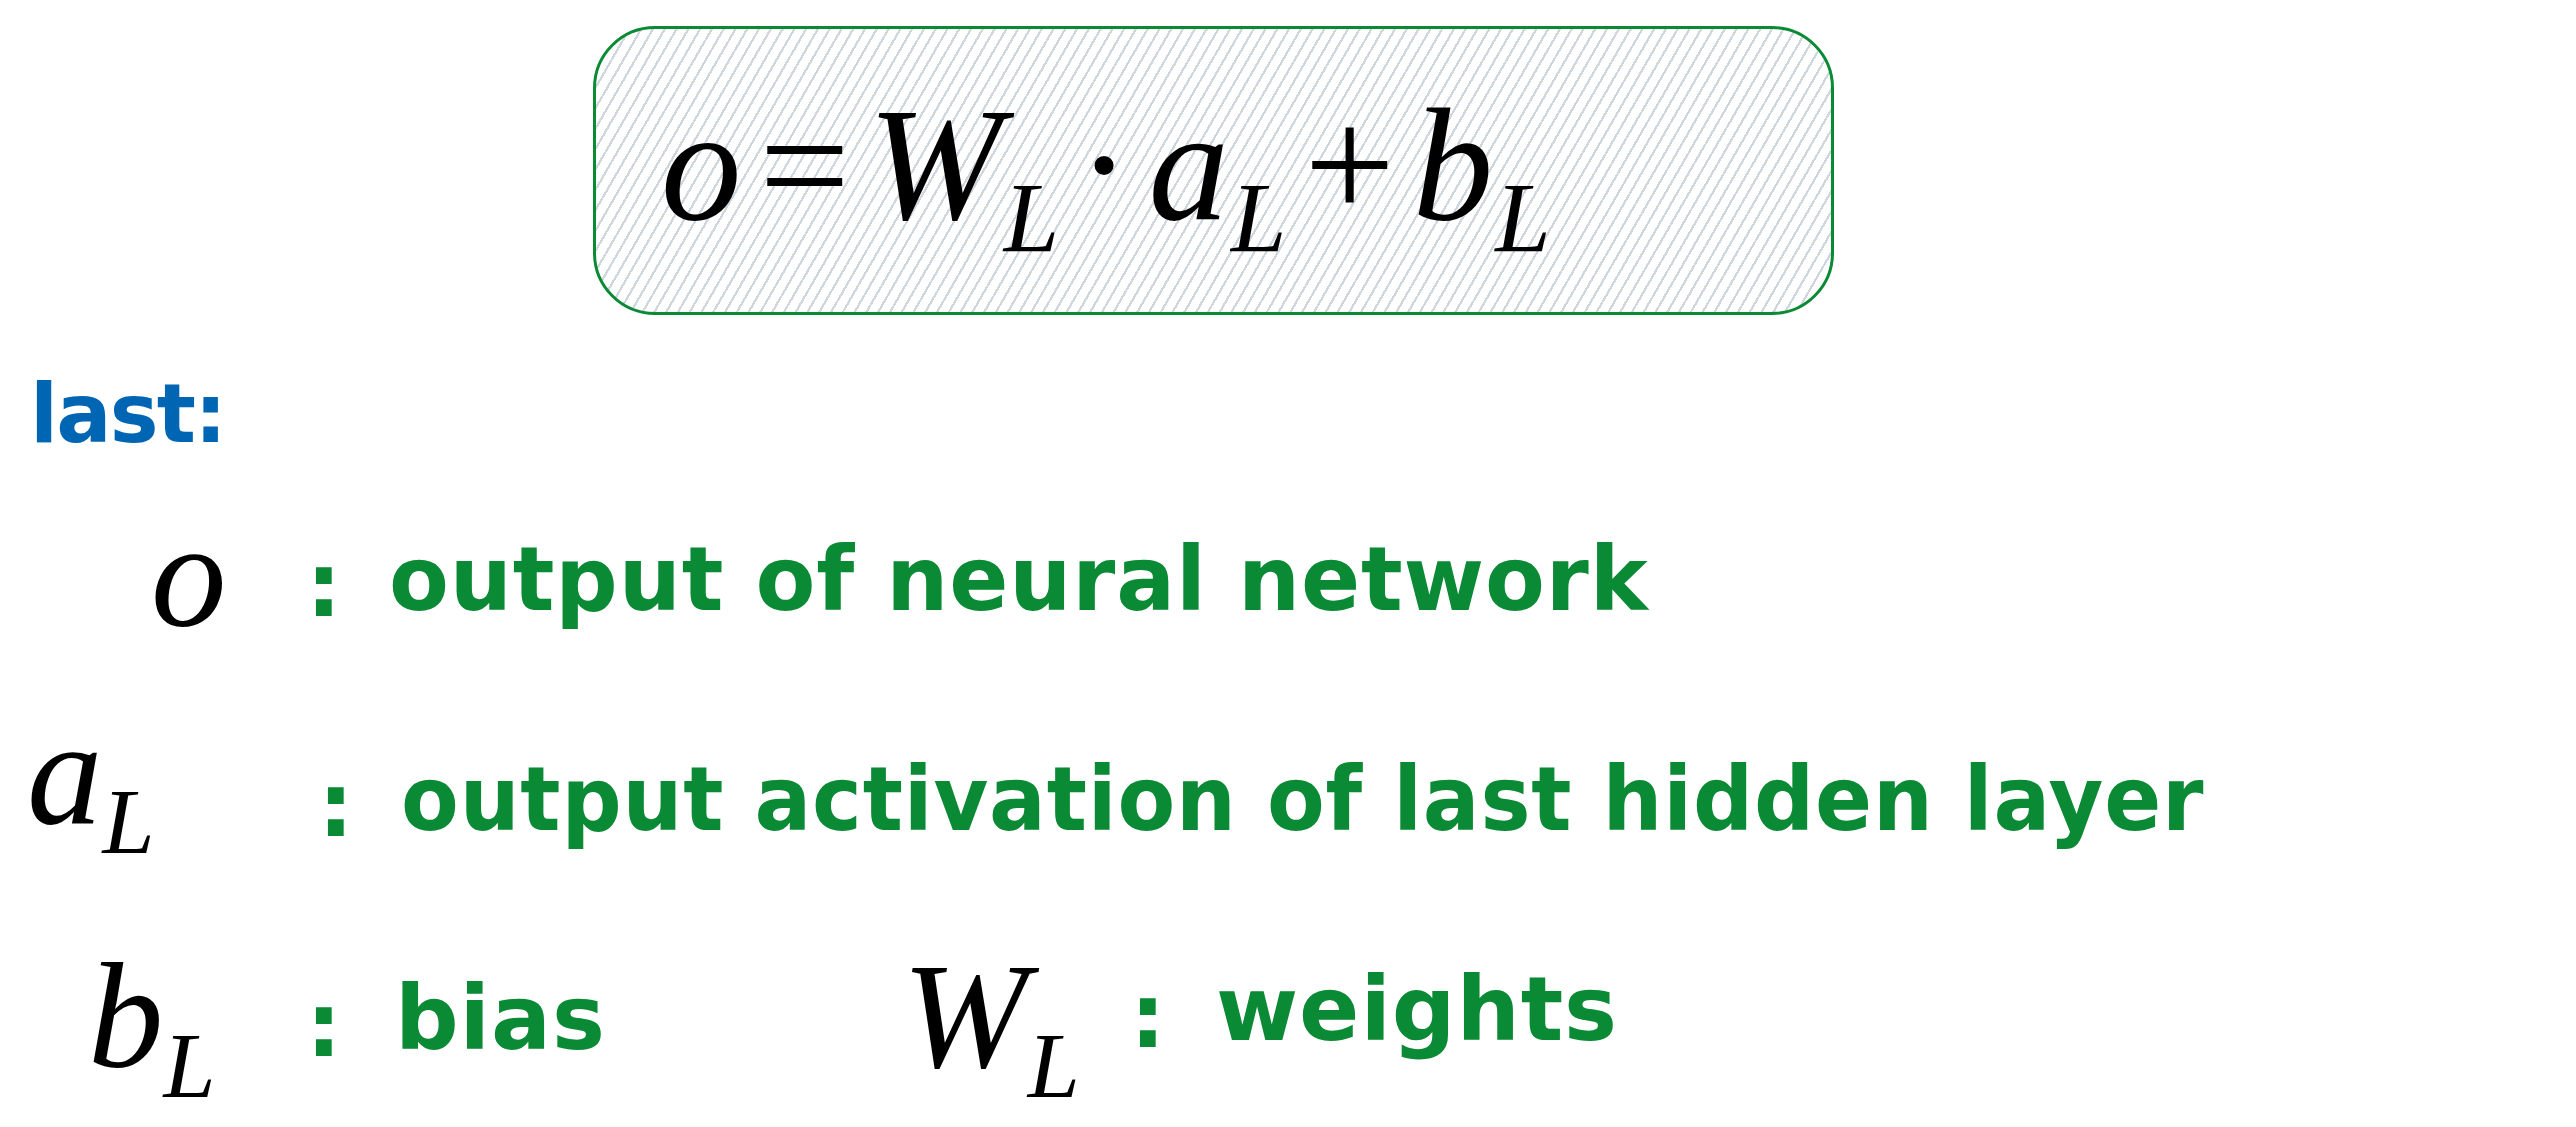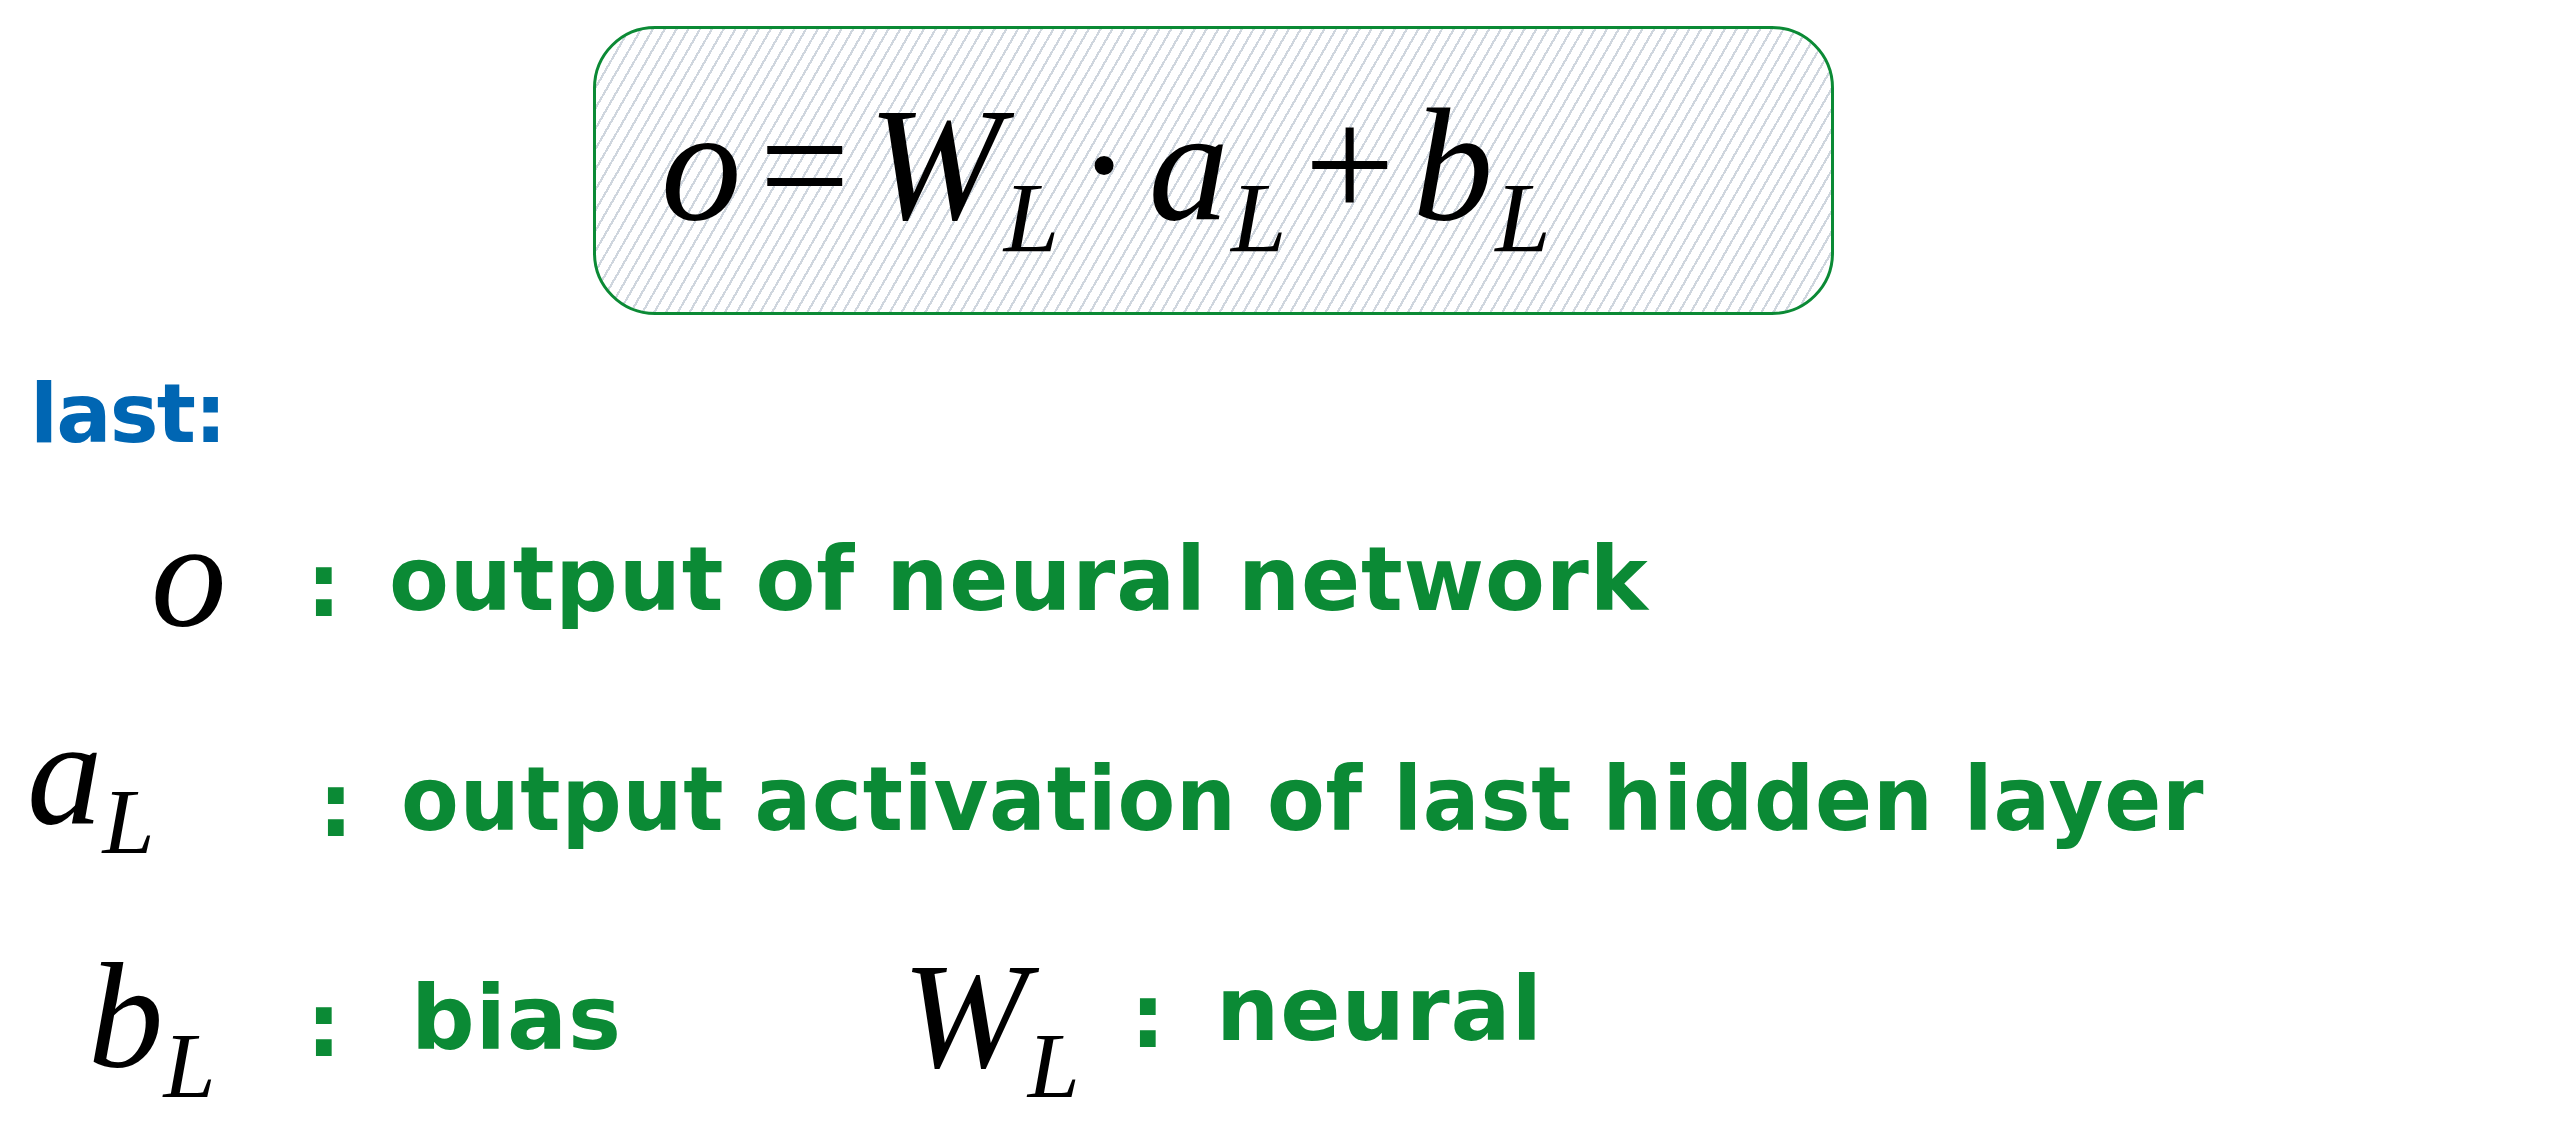--- a/index.html
+++ b/index.html
@@ -85,21 +85,21 @@
     .sym-o { left: 151px; top: 500px; }
     .colon-1 { left: 306px; top: 541px; font-size: 89px; }
     .desc-1 { left: 389px; top: 535px; transform: scaleX(0.98); transform-origin: left; }
     
     .sym-a { left: 27px; top: 697px; }
     .colon-2 { left: 318px; top: 761px; font-size: 89px; }
     .desc-2 { left: 401px; top: 755px; transform: scaleX(0.945); transform-origin: left; }
     
     .sym-b { left: 88px; top: 941px; }
     .colon-3 { left: 306px; top: 981px; font-size: 89px; }
-    .desc-3 { left: 395px; top: 974px; margin-left: 16px; }
+    .desc-3 { left: 395px; top: 974px; }
     .sym-w { left: 902px; top: 941px; }
     .colon-4 { left: 1130px; top: 972px; font-size: 89px; }
     .desc-4 { left: 1216px; top: 965px; }
   </style>
 </head>
 <body>
 
 <div class="formula-box"></div>
 
 <div class="math formula">
@@ -123,14 +123,14 @@
 <div class="math sym sym-b">
   <span>b</span><sub>L</sub>
 </div>
 <div class="hand colon colon-3">:</div>
 <div class="hand desc desc-3">bias</div>
 
 <div class="math sym sym-w">
   <span>W</span><sub>L</sub>
 </div>
 <div class="hand colon colon-4">:</div>
-<div class="hand desc desc-4">neural</div>
+<div class="hand desc desc-4">weights</div>
 
 
 </body></html>

